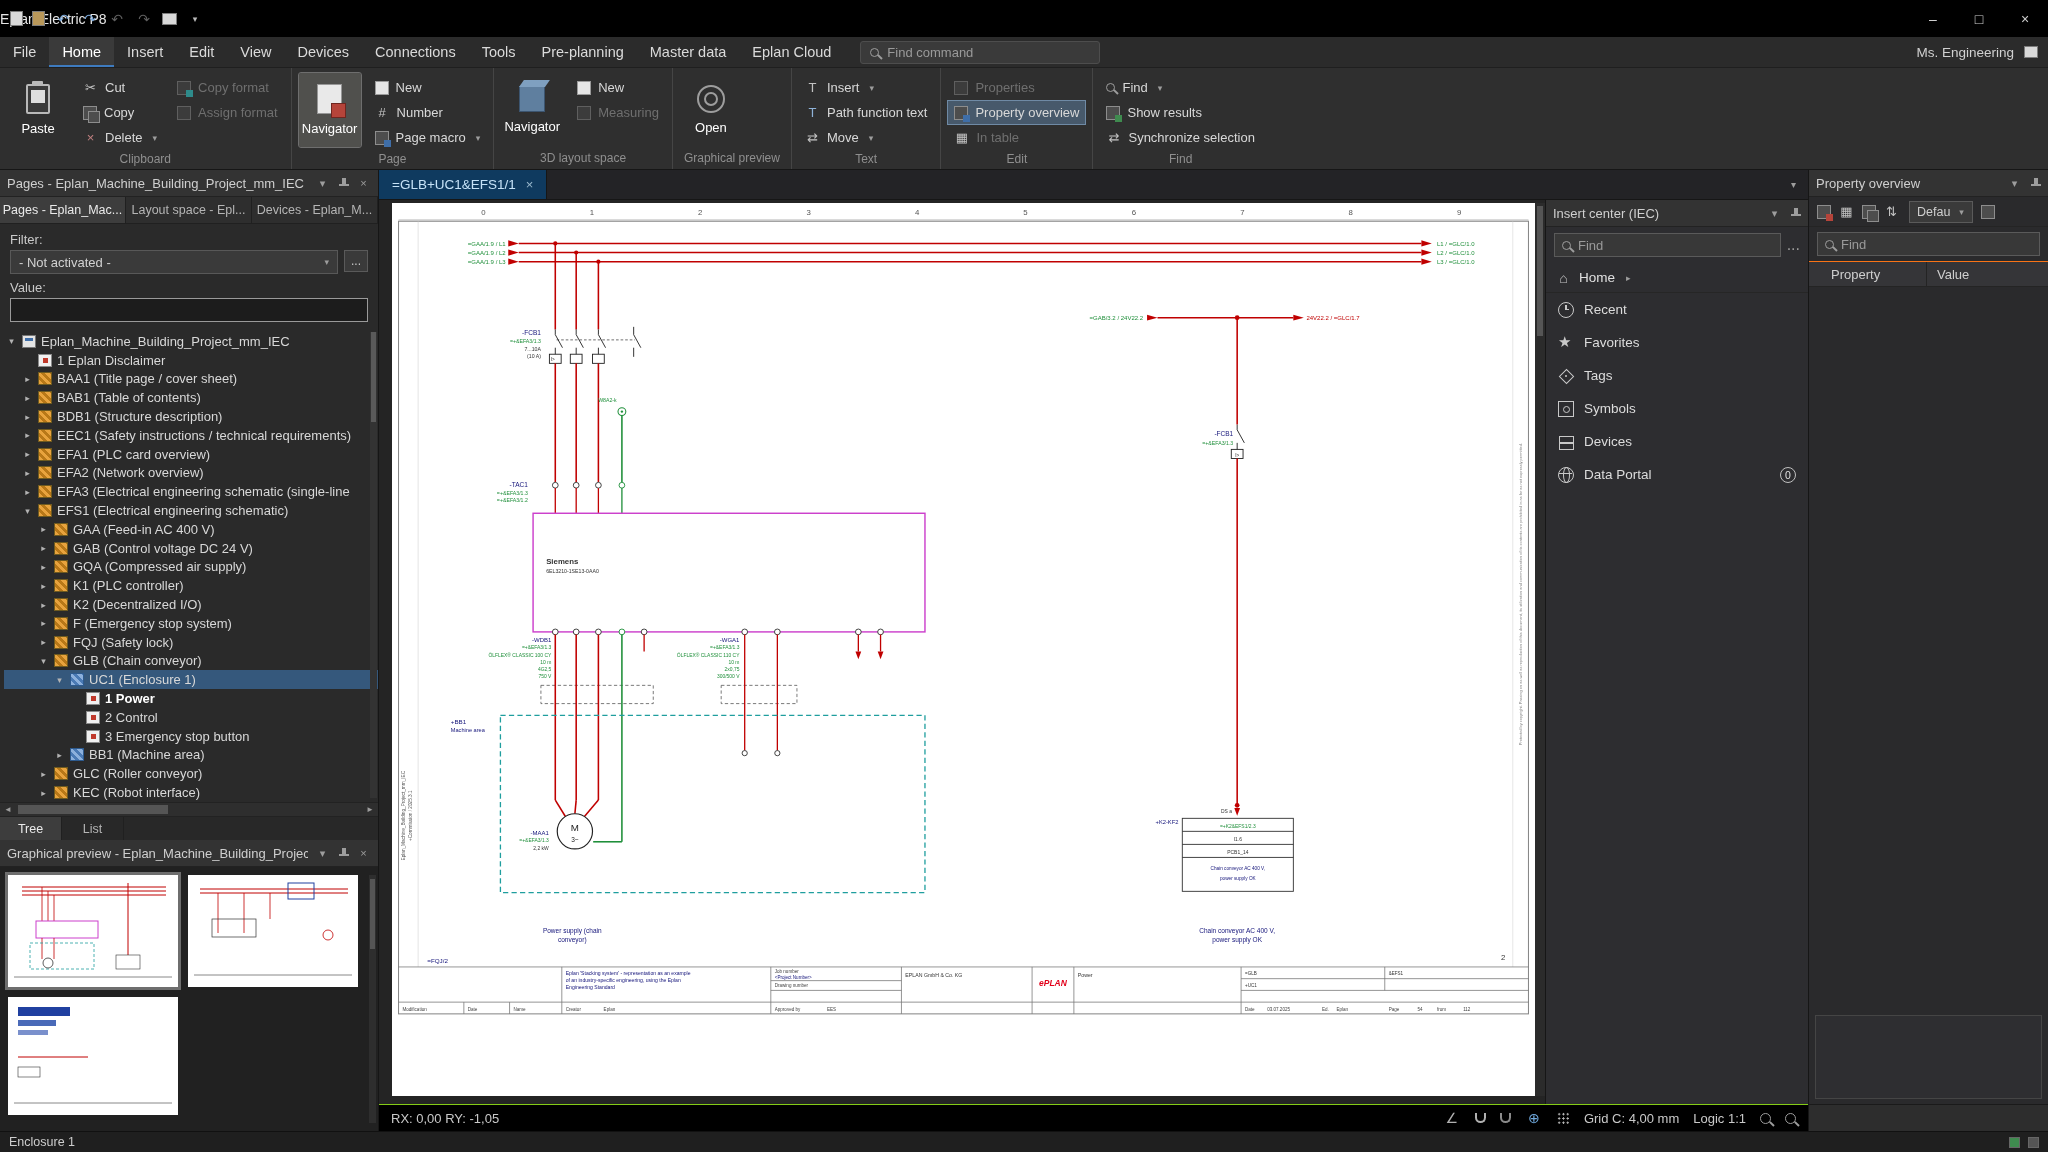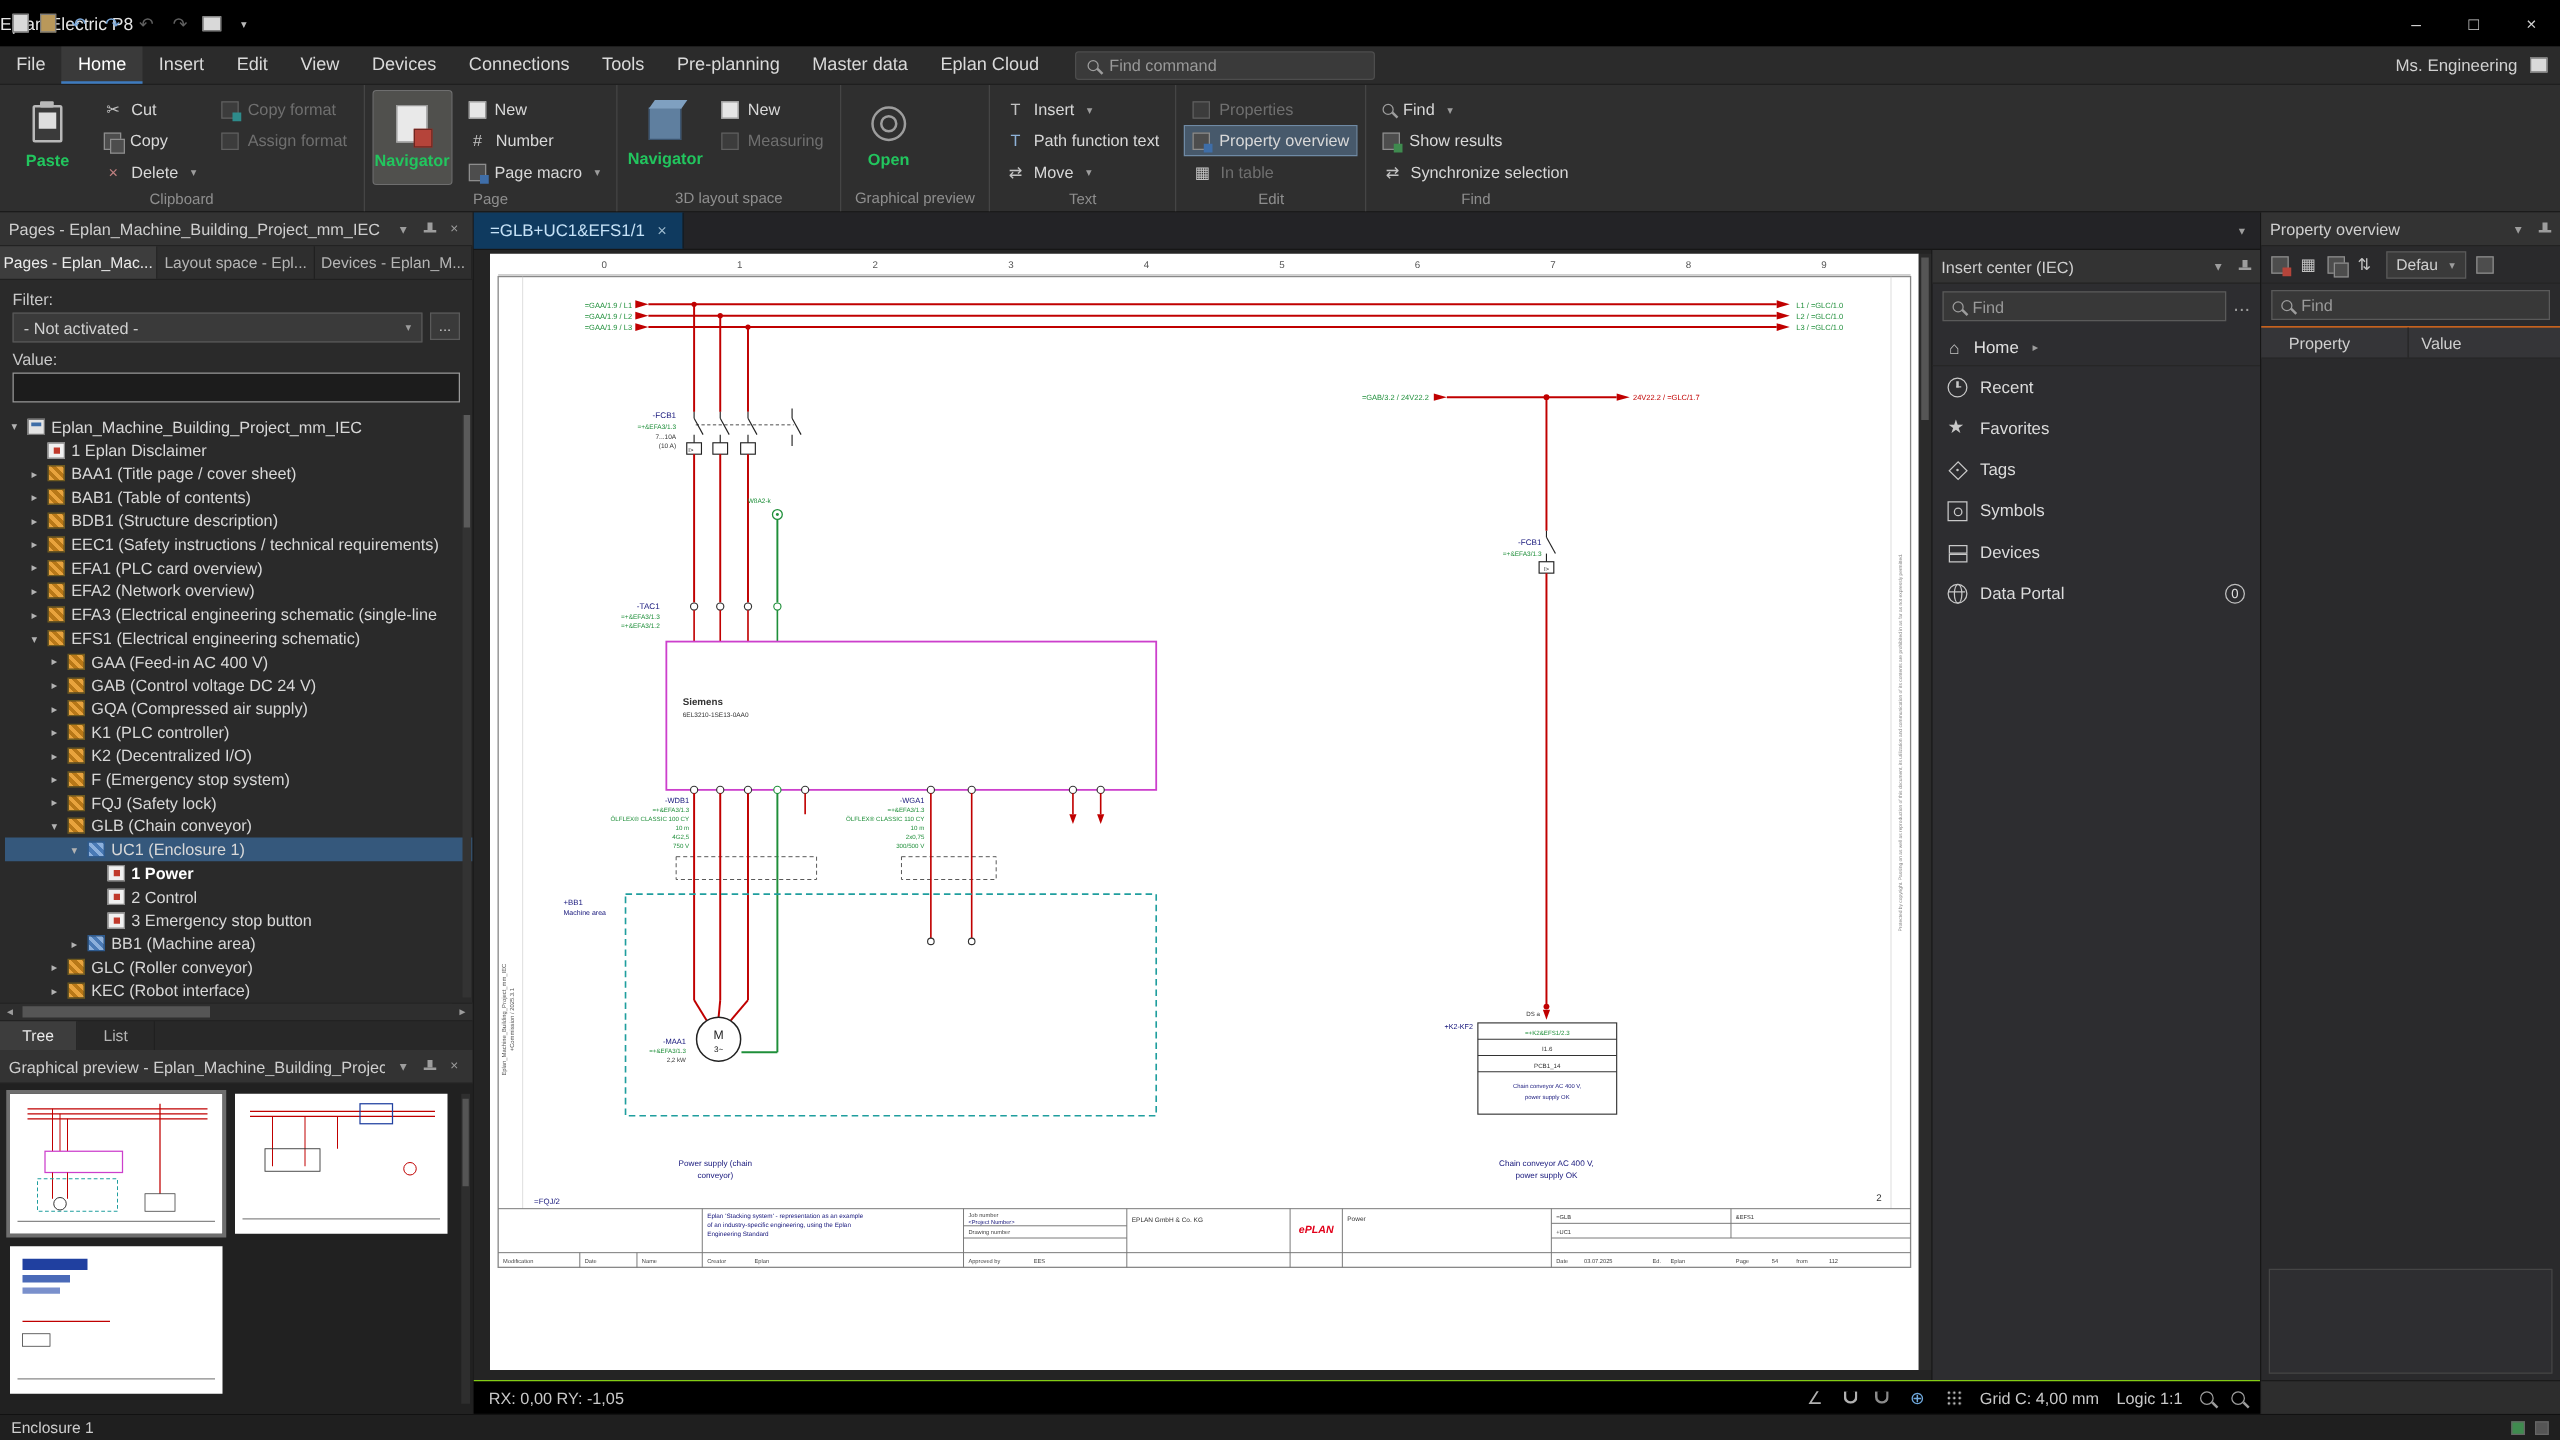--- a/index.html
+++ b/index.html
@@ -50,21 +50,21 @@
   .dots-btn { border:1px solid #5a5a5a; background:#3a3a3a; color:#c8c8c8; font-size:12px;
               width:24px; height:22px; display:flex; align-items:center; justify-content:center; flex:none; }
 
   
   .ribbon { height:102px; background:#2f2f2f; display:flex; border-bottom:1px solid #161616; }
   .rgroup { display:flex; flex-direction:column; padding:5px 7px 2px; }
   .rgroup + .rgroup { border-left:1px solid #454545; }
   .rgroup-body { flex:1; display:flex; gap:8px; align-items:flex-start; }
   .rgroup-label { text-align:center; font-size:12px; color:#8f8f8f; padding:3px 4px 2px; }
   .rbig { width:62px; height:74px; display:flex; flex-direction:column; align-items:center; justify-content:center;
-          gap:7px; font-size:13px; color:#22c55e; border-radius:2px; text-align:center;font-weight:bold; }
+          gap:7px; font-size:13px; color:#ffffff; border-radius:2px; text-align:center; }
   .rbig.selected { background:#50504d; outline:1px solid #6e6e6e; }
   .rcol { display:flex; flex-direction:column; gap:2px; padding-top:3px; }
   .rsmall { display:flex; align-items:center; gap:7px; font-size:13px; color:#d8d8d8; height:23px; padding:0 6px; white-space:nowrap; }
   .rsmall.disabled { color:#6f6f6f; }
   .rsmall.disabled .chip { border-color:#5f5f5f; background:#3c3c3c; }
   .rsmall.highlight { background:#47596b; outline:1px solid #6f8aa5; }
   .ibig-clipboard { width:24px; height:30px; border:2px solid #b9b9b9; border-radius:2px; position:relative; background:#3a3a3a; }
   .ibig-clipboard::before { content:""; position:absolute; top:-5px; left:4px; width:11px; height:5px; background:#b9b9b9; border-radius:1px; }
   .ibig-clipboard::after { content:""; position:absolute; top:4px; left:3px; right:3px; height:13px; background:#dedede; }
   .ibig-page { width:25px; height:30px; background:#e9e9e9; border:1px solid #979797; position:relative; }

